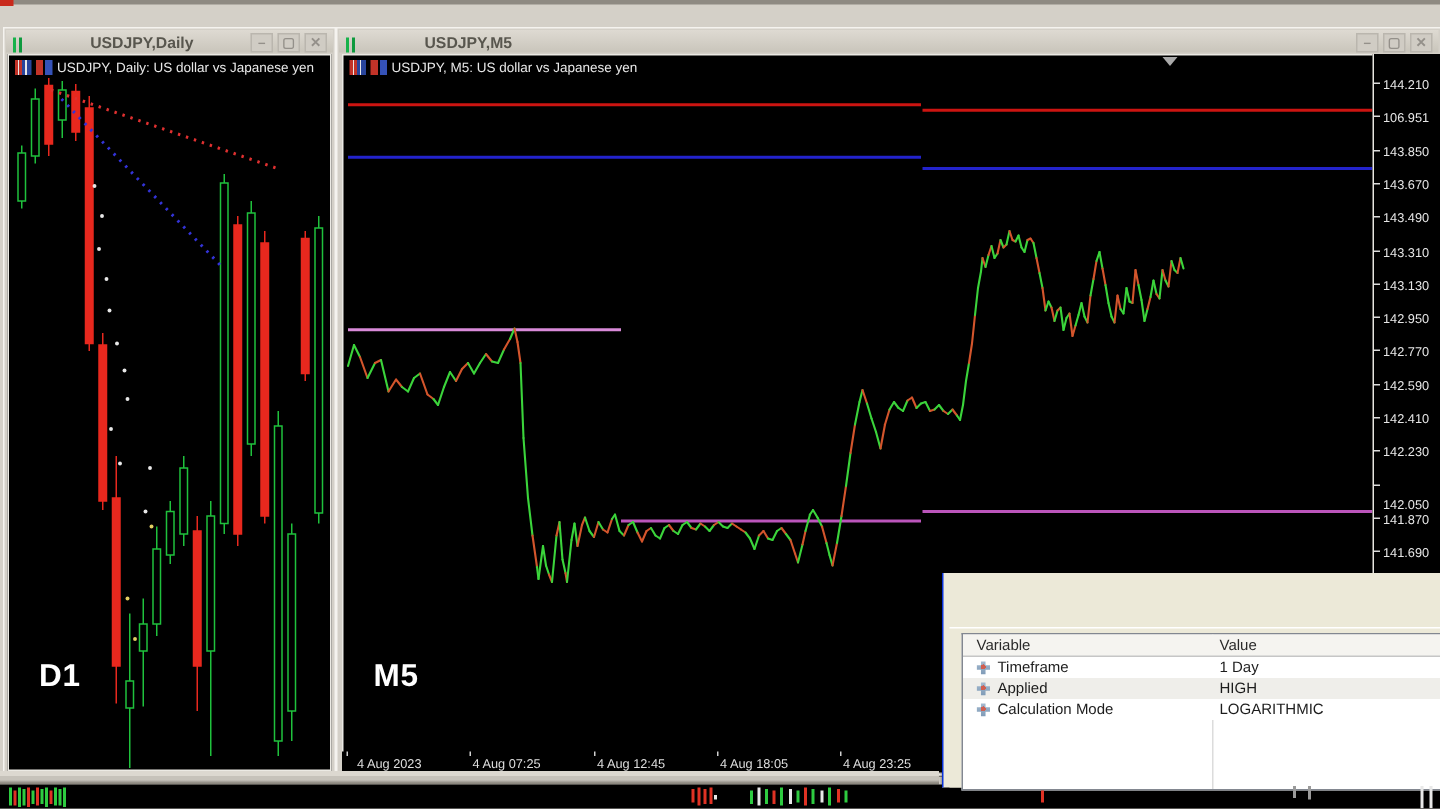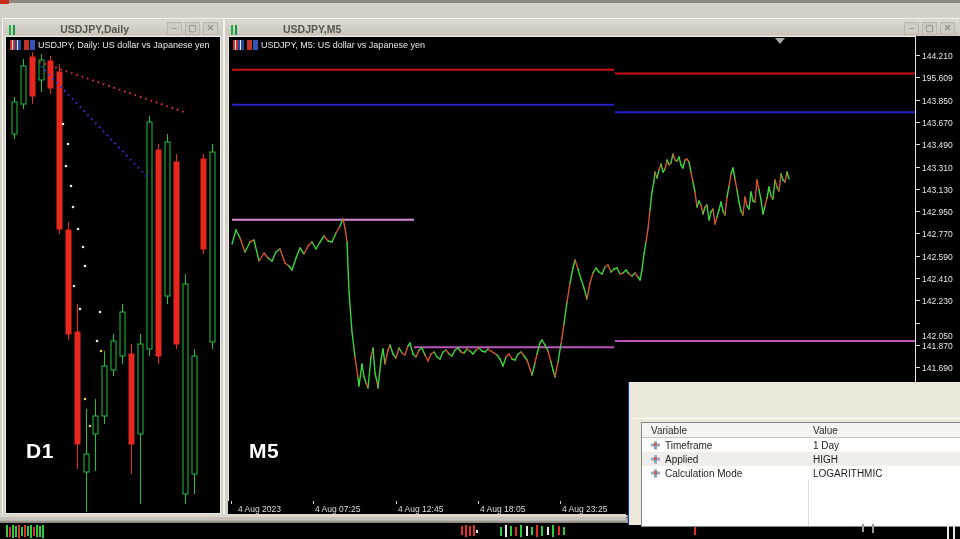--- a/index.html
+++ b/index.html
@@ -384,21 +384,21 @@
           <line x1="556" y1="145" x2="558" y2="135" stroke="#d4552c" stroke-width="1.4" stroke-linecap="round"></line>
           <line x1="558" y1="135" x2="560" y2="142" stroke="#3bd43b" stroke-width="1.4" stroke-linecap="round"></line>
         </svg>
       <div class="shiftmark" id="shiftmark" style="left: 546px; top: 1px;"></div>
       <div class="watermark" style="left:20px;top:402px;">M5</div>
     </div>
     <div class="abs" id="paxis" style="left:690px;top:17px;width:44px;height:479px;">
         <div style="left: 0px; top: 19px; position: absolute; width: 4px; height: 1px; background: rgb(220, 220, 220);"></div>
         <div style="position: absolute; left: 6px; top: 15px;">144.210</div>
         <div style="left: 0px; top: 41.3px; position: absolute; width: 4px; height: 1px; background: rgb(220, 220, 220);"></div>
-        <div style="position: absolute; left: 6px; top: 37.3px;">195.609</div>
+        <div style="position: absolute; left: 6px; top: 37.3px;">106.951</div>
         <div style="left: 0px; top: 63.6px; position: absolute; width: 4px; height: 1px; background: rgb(220, 220, 220);"></div>
         <div style="position: absolute; left: 6px; top: 59.6px; text-align: center;">143.850</div>
         <div style="left: 0px; top: 85.9px; position: absolute; width: 4px; height: 1px; background: rgb(220, 220, 220);"></div>
         <div style="position: absolute; left: 6px; top: 81.9px;">143.670</div>
         <div style="left: 0px; top: 108.2px; position: absolute; width: 4px; height: 1px; background: rgb(220, 220, 220);"></div>
         <div style="position: absolute; left: 6px; top: 104.2px;">143.490</div>
         <div style="left: 0px; top: 130.5px; position: absolute; width: 4px; height: 1px; background: rgb(220, 220, 220);"></div>
         <div style="position: absolute; left: 6px; top: 126.5px;">143.310</div>
         <div style="left: 0px; top: 152.8px; position: absolute; width: 4px; height: 1px; background: rgb(220, 220, 220);"></div>
         <div style="position: absolute; left: 6px; top: 148.8px;">143.130</div>

